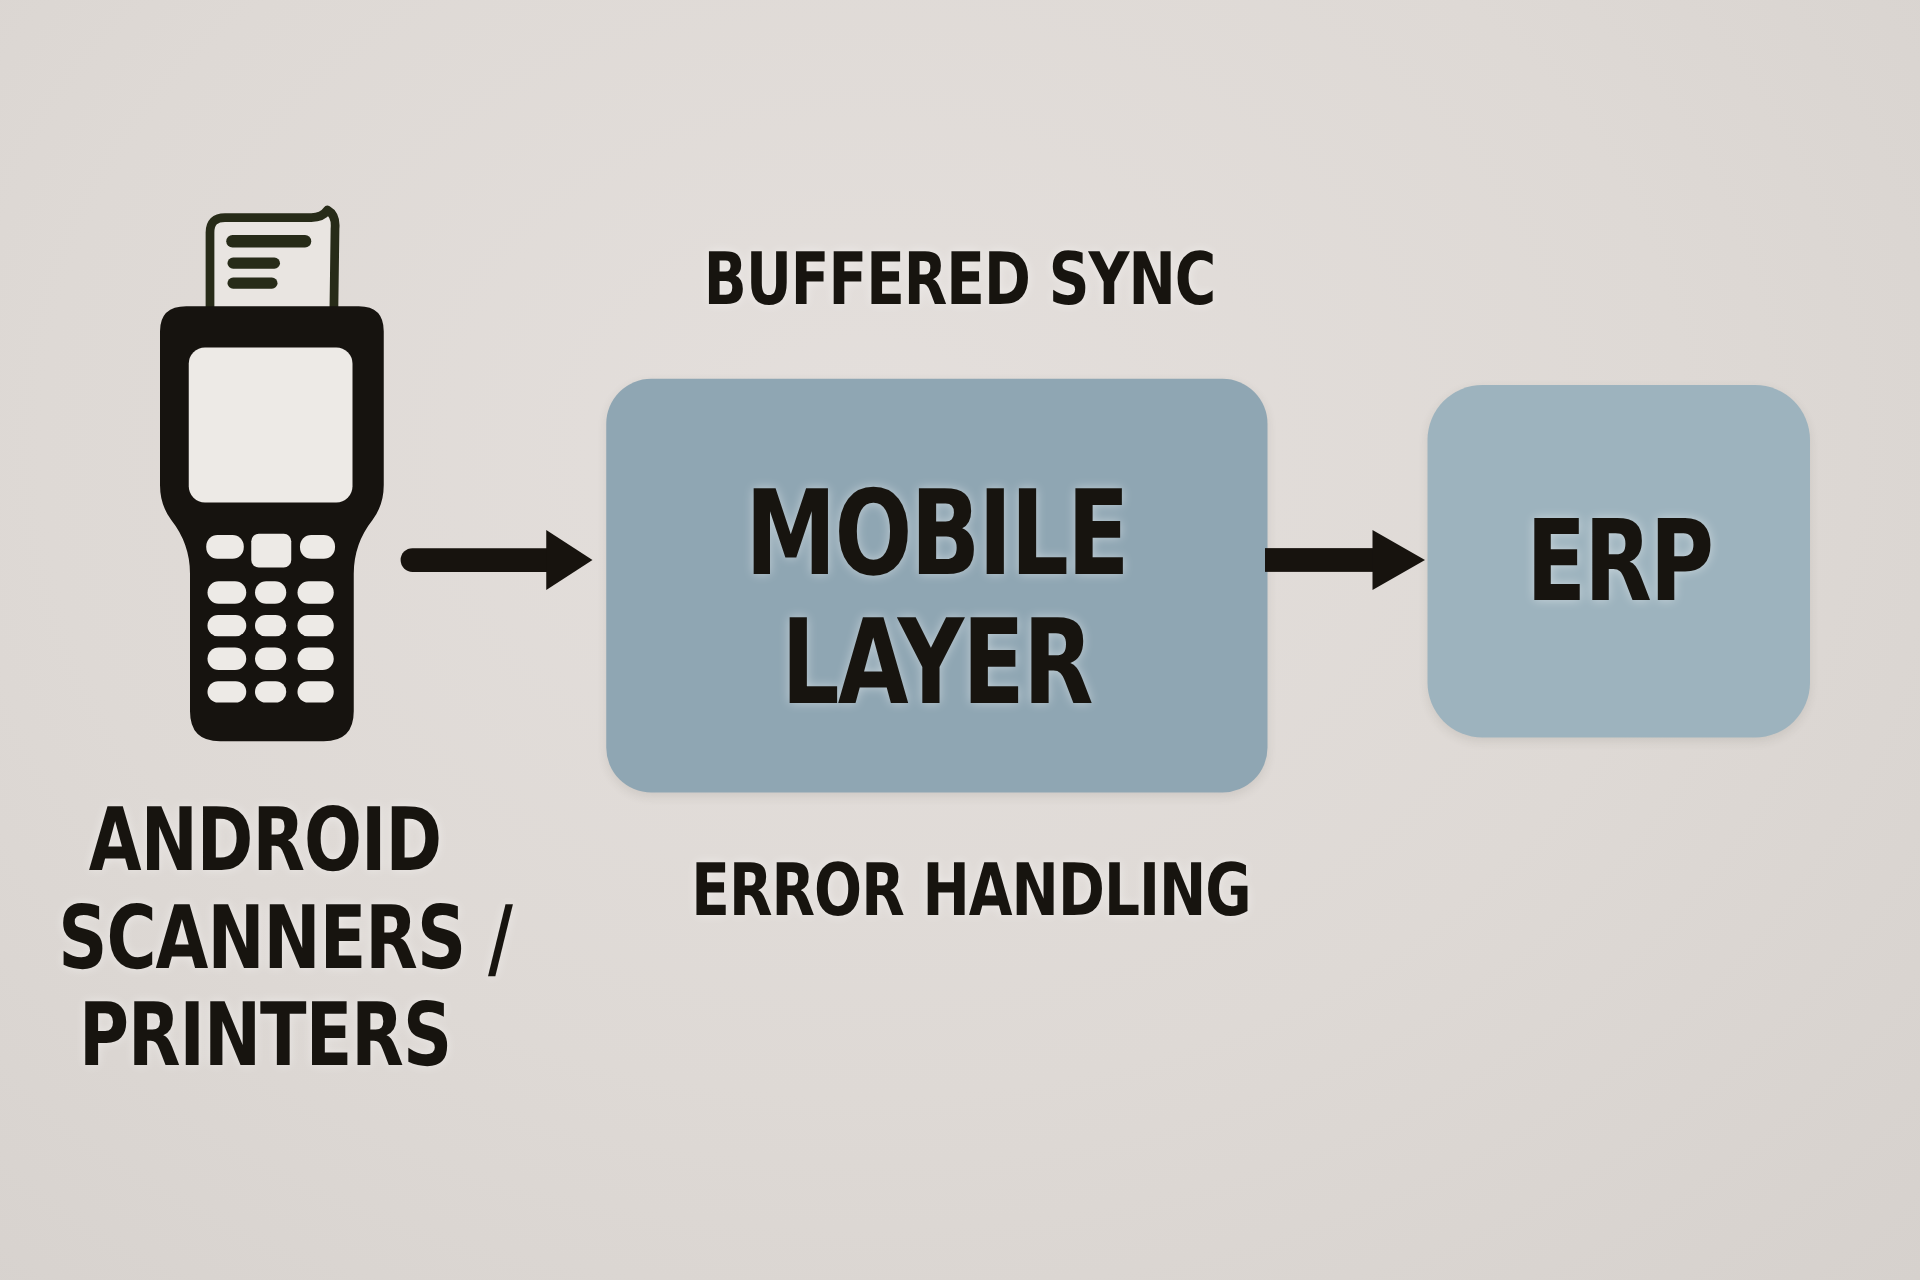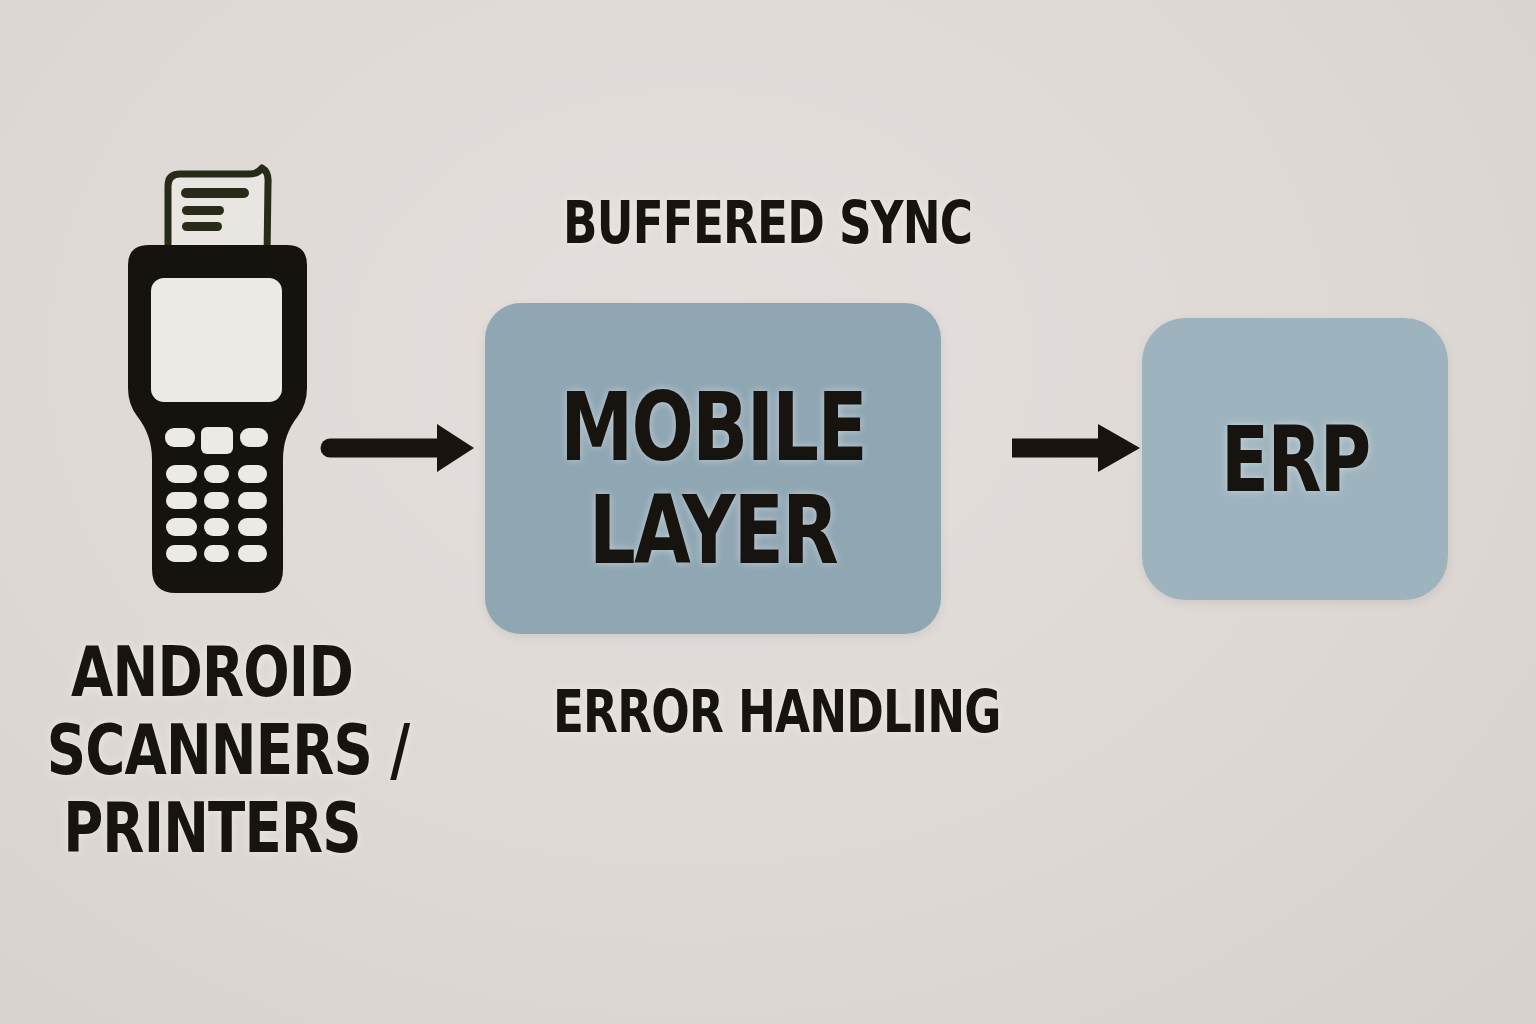--- a/index.html
+++ b/index.html
@@ -31,32 +31,32 @@
     font-size: 70px; line-height: 78px;
   }
   #device-label span { display: block; }
 
   .node {
     position: absolute;
     display: flex; align-items: center; justify-content: center;
     box-shadow: 0 3px 8px rgba(60,55,50,0.10);
   }
   #mobile-node {
-    left: 485px; top: 303px; width: 456px; height: 331px;
+    left: 485px; top: 303px; width: 529px; height: 331px;
     border-radius: 36px;
     background: var(--node-fill);
     padding-top: 20px; box-sizing: border-box;
   }
   #mobile-node .label {
     position: static;
     font-size: 94px; line-height: 103px; letter-spacing: -2px;
   }
   #mobile-node .label span { display: block; }
   #erp-node {
-    left: 1142px; top: 318px; width: 306px; height: 282px;
+    left: 1142px; top: 308px; width: 306px; height: 282px;
     border-radius: 44px;
     background: var(--erp-node-fill);
   }
   #erp-node .label {
     position: static;
     font-size: 90px; letter-spacing: -2px;
   }
   .arrow { position: absolute; }
   .arrow .shaft, .arrow .head { fill: var(--arrow); stroke: none; }
   .arrow .shaft-line { stroke: var(--arrow); stroke-width: 19; fill: none; }

